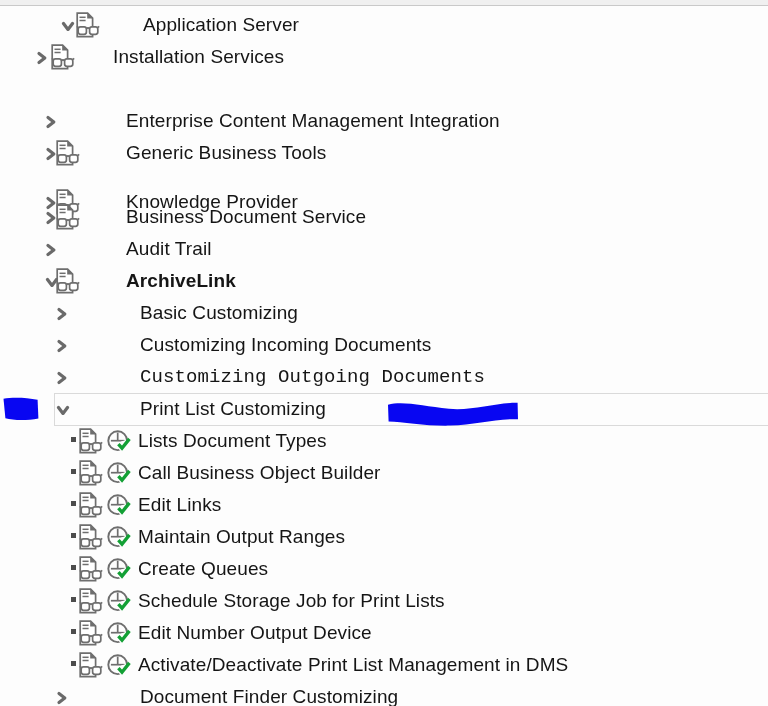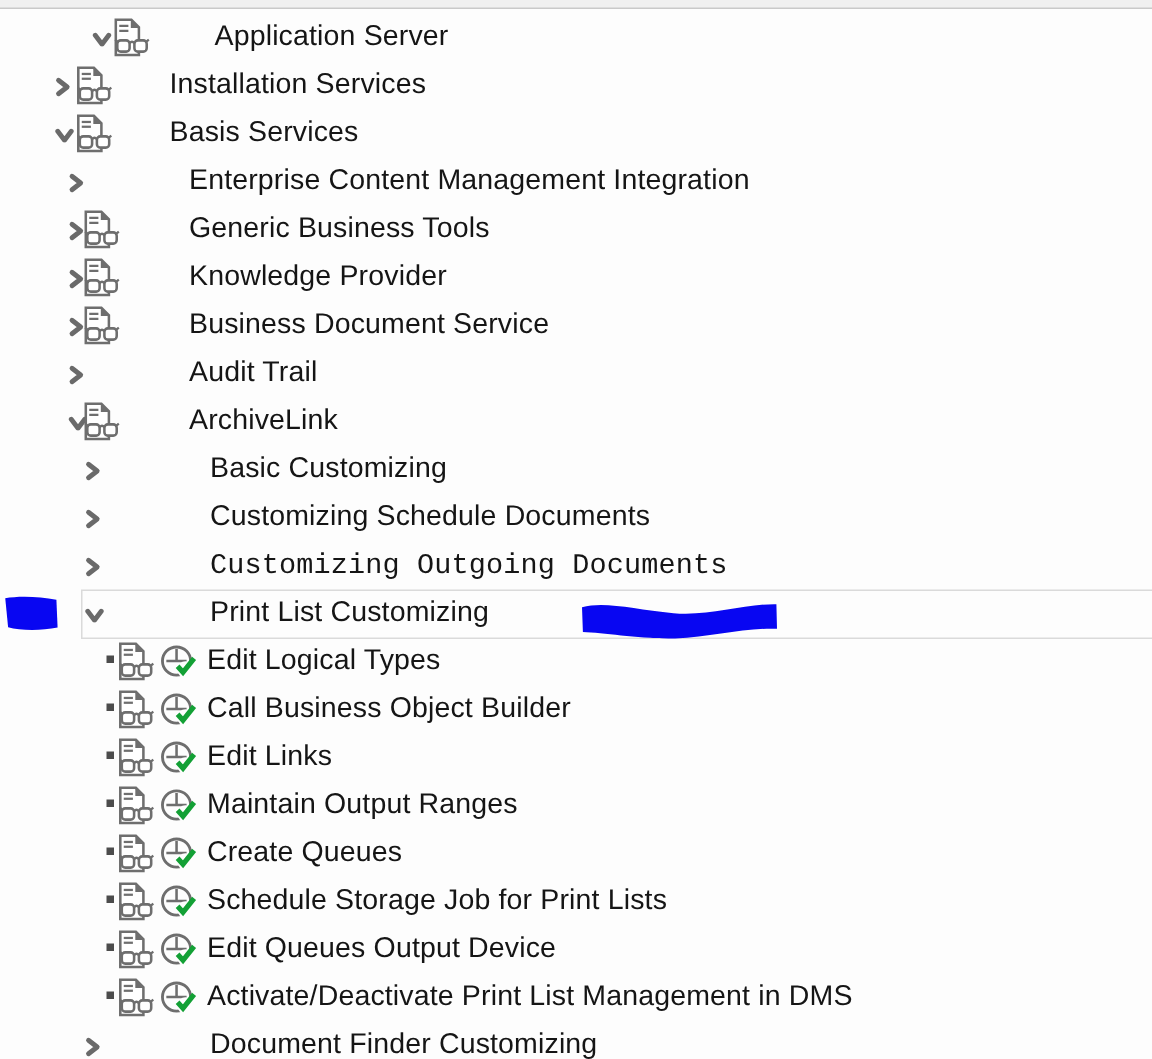--- a/index.html
+++ b/index.html
@@ -72,126 +72,105 @@
     <line x1="4.5" y1="8.5" x2="10.6" y2="8.5" stroke="#6e6e6e" stroke-width="1.5"></line>
     <path d="M3.6,15.9 L1.8,14.4" stroke="#6e6e6e" stroke-width="1.5"></path>
     <path d="M22.4,15.9 L24.2,14.4" stroke="#6e6e6e" stroke-width="1.5"></path>
     <rect x="3.2" y="14.9" width="8.2" height="7.5" rx="2.3" fill="#fff" stroke="#6e6e6e" stroke-width="1.7"></rect>
     <rect x="14.6" y="14.9" width="8.2" height="7.5" rx="2.3" fill="#fff" stroke="#6e6e6e" stroke-width="1.7"></rect>
     <path d="M11.4,16.8 Q13,14.9 14.6,16.8" fill="none" stroke="#6e6e6e" stroke-width="1.6"></path>
         </svg>
       </span>
       <span class="label" style="left:113px">Installation Services</span>
     </div>
-    <div class="row" style="top: 73px;">
-      <span style="position:absolute;left:36px;top:0">
+    <div class="row" style="top: 105px;">
+      <span style="position:absolute;left:45px;top:0">
+        <svg class="chev " width="12" height="14" viewBox="0 0 12 14">
+    <path d="M3,2.5 L8.8,7 L3,11.5" fill="none" stroke="#6a6a6a" stroke-width="3.2" stroke-linecap="round" stroke-linejoin="round"></path>
+        </svg>
+      </span>
+      <span class="label" style="left:126px">Enterprise Content Management Integration</span>
+    </div>
+    <div class="row" style="top: 137px; text-decoration: underline;">
+      <span style="position:absolute;left:45px;top:0">
+        <svg class="chev " width="12" height="14" viewBox="0 0 12 14">
+    <path d="M3,2.5 L8.8,7 L3,11.5" fill="none" stroke="#6a6a6a" stroke-width="3.2" stroke-linecap="round" stroke-linejoin="round"></path>
+        </svg>
+      </span>
+      <span style="position:absolute;left:55px;top:0">
+        <svg class="nodeicon" width="26" height="26" viewBox="0 0 26 26">
+    <path d="M2.2,1.2 H12.6 L17.6,6.2 V24.6 H2.2 Z" fill="#fff" stroke="#6e6e6e" stroke-width="1.7"></path>
+    <path d="M12.2,0.8 L18,6.6 H12.2 Z" fill="#6e6e6e"></path>
+    <line x1="4.5" y1="5.3" x2="10.6" y2="5.3" stroke="#6e6e6e" stroke-width="1.5"></line>
+    <line x1="4.5" y1="8.5" x2="10.6" y2="8.5" stroke="#6e6e6e" stroke-width="1.5"></line>
+    <path d="M3.6,15.9 L1.8,14.4" stroke="#6e6e6e" stroke-width="1.5"></path>
+    <path d="M22.4,15.9 L24.2,14.4" stroke="#6e6e6e" stroke-width="1.5"></path>
+    <rect x="3.2" y="14.9" width="8.2" height="7.5" rx="2.3" fill="#fff" stroke="#6e6e6e" stroke-width="1.7"></rect>
+    <rect x="14.6" y="14.9" width="8.2" height="7.5" rx="2.3" fill="#fff" stroke="#6e6e6e" stroke-width="1.7"></rect>
+    <path d="M11.4,16.8 Q13,14.9 14.6,16.8" fill="none" stroke="#6e6e6e" stroke-width="1.6"></path>
+        </svg>
+      </span>
+      <span class="label" style="left:126px">Generic Business Tools</span>
+    </div>
+    <div class="row" style="top: 186px;">
+      <span style="position:absolute;left:45px;top:0">
+        <svg class="chev " width="12" height="14" viewBox="0 0 12 14">
+    <path d="M3,2.5 L8.8,7 L3,11.5" fill="none" stroke="#6a6a6a" stroke-width="3.2" stroke-linecap="round" stroke-linejoin="round"></path>
+        </svg>
+      </span>
+      <span style="position:absolute;left:55px;top:0">
+        <svg class="nodeicon" width="26" height="26" viewBox="0 0 26 26">
+    <path d="M2.2,1.2 H12.6 L17.6,6.2 V24.6 H2.2 Z" fill="#fff" stroke="#6e6e6e" stroke-width="1.7"></path>
+    <path d="M12.2,0.8 L18,6.6 H12.2 Z" fill="#6e6e6e"></path>
+    <line x1="4.5" y1="5.3" x2="10.6" y2="5.3" stroke="#6e6e6e" stroke-width="1.5"></line>
+    <line x1="4.5" y1="8.5" x2="10.6" y2="8.5" stroke="#6e6e6e" stroke-width="1.5"></line>
+    <path d="M3.6,15.9 L1.8,14.4" stroke="#6e6e6e" stroke-width="1.5"></path>
+    <path d="M22.4,15.9 L24.2,14.4" stroke="#6e6e6e" stroke-width="1.5"></path>
+    <rect x="3.2" y="14.9" width="8.2" height="7.5" rx="2.3" fill="#fff" stroke="#6e6e6e" stroke-width="1.7"></rect>
+    <rect x="14.6" y="14.9" width="8.2" height="7.5" rx="2.3" fill="#fff" stroke="#6e6e6e" stroke-width="1.7"></rect>
+    <path d="M11.4,16.8 Q13,14.9 14.6,16.8" fill="none" stroke="#6e6e6e" stroke-width="1.6"></path>
+        </svg>
+      </span>
+      <span class="label" style="left:126px">Knowledge Provider</span>
+    </div>
+    <div class="row" style="top: 201px;">
+      <span style="position:absolute;left:45px;top:0">
+        <svg class="chev " width="12" height="14" viewBox="0 0 12 14">
+    <path d="M3,2.5 L8.8,7 L3,11.5" fill="none" stroke="#6a6a6a" stroke-width="3.2" stroke-linecap="round" stroke-linejoin="round"></path>
+        </svg>
+      </span>
+      <span style="position:absolute;left:55px;top:0">
+        <svg class="nodeicon" width="26" height="26" viewBox="0 0 26 26">
+    <path d="M2.2,1.2 H12.6 L17.6,6.2 V24.6 H2.2 Z" fill="#fff" stroke="#6e6e6e" stroke-width="1.7"></path>
+    <path d="M12.2,0.8 L18,6.6 H12.2 Z" fill="#6e6e6e"></path>
+    <line x1="4.5" y1="5.3" x2="10.6" y2="5.3" stroke="#6e6e6e" stroke-width="1.5"></line>
+    <line x1="4.5" y1="8.5" x2="10.6" y2="8.5" stroke="#6e6e6e" stroke-width="1.5"></line>
+    <path d="M3.6,15.9 L1.8,14.4" stroke="#6e6e6e" stroke-width="1.5"></path>
+    <path d="M22.4,15.9 L24.2,14.4" stroke="#6e6e6e" stroke-width="1.5"></path>
+    <rect x="3.2" y="14.9" width="8.2" height="7.5" rx="2.3" fill="#fff" stroke="#6e6e6e" stroke-width="1.7"></rect>
+    <rect x="14.6" y="14.9" width="8.2" height="7.5" rx="2.3" fill="#fff" stroke="#6e6e6e" stroke-width="1.7"></rect>
+    <path d="M11.4,16.8 Q13,14.9 14.6,16.8" fill="none" stroke="#6e6e6e" stroke-width="1.6"></path>
+        </svg>
+      </span>
+      <span class="label" style="left:126px">Business Document Service</span>
+    </div>
+    <div class="row" style="top: 233px;">
+      <span style="position:absolute;left:45px;top:0">
+        <svg class="chev " width="12" height="14" viewBox="0 0 12 14">
+    <path d="M3,2.5 L8.8,7 L3,11.5" fill="none" stroke="#6a6a6a" stroke-width="3.2" stroke-linecap="round" stroke-linejoin="round"></path>
+        </svg>
+      </span>
+      <span class="label" style="left:126px">Audit Trail</span>
+    </div>
+    <div class="row" style="top: 265px; font-weight: bold;">
+      <span style="position:absolute;left:45px;top:0">
         <svg class="chev down" width="14" height="10" viewBox="0 0 14 10">
     <path d="M2.5,2.5 L7,8.5 L11.5,2.5" fill="none" stroke="#6a6a6a" stroke-width="3.2" stroke-linecap="round" stroke-linejoin="round"></path>
         </svg>
       </span>
-      <span style="position:absolute;left:50px;top:0">
-        <svg class="nodeicon" width="26" height="26" viewBox="0 0 26 26">
-    <path d="M2.2,1.2 H12.6 L17.6,6.2 V24.6 H2.2 Z" fill="#fff" stroke="#6e6e6e" stroke-width="1.7"></path>
-    <path d="M12.2,0.8 L18,6.6 H12.2 Z" fill="#6e6e6e"></path>
-    <line x1="4.5" y1="5.3" x2="10.6" y2="5.3" stroke="#6e6e6e" stroke-width="1.5"></line>
-    <line x1="4.5" y1="8.5" x2="10.6" y2="8.5" stroke="#6e6e6e" stroke-width="1.5"></line>
-    <path d="M3.6,15.9 L1.8,14.4" stroke="#6e6e6e" stroke-width="1.5"></path>
-    <path d="M22.4,15.9 L24.2,14.4" stroke="#6e6e6e" stroke-width="1.5"></path>
-    <rect x="3.2" y="14.9" width="8.2" height="7.5" rx="2.3" fill="#fff" stroke="#6e6e6e" stroke-width="1.7"></rect>
-    <rect x="14.6" y="14.9" width="8.2" height="7.5" rx="2.3" fill="#fff" stroke="#6e6e6e" stroke-width="1.7"></rect>
-    <path d="M11.4,16.8 Q13,14.9 14.6,16.8" fill="none" stroke="#6e6e6e" stroke-width="1.6"></path>
-        </svg>
-      </span>
-      <span class="label" style="left:113px">Basis Services</span>
-    </div>
-    <div class="row" style="top: 105px;">
-      <span style="position:absolute;left:45px;top:0">
-        <svg class="chev " width="12" height="14" viewBox="0 0 12 14">
-    <path d="M3,2.5 L8.8,7 L3,11.5" fill="none" stroke="#6a6a6a" stroke-width="3.2" stroke-linecap="round" stroke-linejoin="round"></path>
-        </svg>
-      </span>
-      <span class="label" style="left:126px">Enterprise Content Management Integration</span>
-    </div>
-    <div class="row" style="top: 137px; text-decoration: underline;">
-      <span style="position:absolute;left:45px;top:0">
-        <svg class="chev " width="12" height="14" viewBox="0 0 12 14">
-    <path d="M3,2.5 L8.8,7 L3,11.5" fill="none" stroke="#6a6a6a" stroke-width="3.2" stroke-linecap="round" stroke-linejoin="round"></path>
-        </svg>
-      </span>
-      <span style="position:absolute;left:55px;top:0">
-        <svg class="nodeicon" width="26" height="26" viewBox="0 0 26 26">
-    <path d="M2.2,1.2 H12.6 L17.6,6.2 V24.6 H2.2 Z" fill="#fff" stroke="#6e6e6e" stroke-width="1.7"></path>
-    <path d="M12.2,0.8 L18,6.6 H12.2 Z" fill="#6e6e6e"></path>
-    <line x1="4.5" y1="5.3" x2="10.6" y2="5.3" stroke="#6e6e6e" stroke-width="1.5"></line>
-    <line x1="4.5" y1="8.5" x2="10.6" y2="8.5" stroke="#6e6e6e" stroke-width="1.5"></line>
-    <path d="M3.6,15.9 L1.8,14.4" stroke="#6e6e6e" stroke-width="1.5"></path>
-    <path d="M22.4,15.9 L24.2,14.4" stroke="#6e6e6e" stroke-width="1.5"></path>
-    <rect x="3.2" y="14.9" width="8.2" height="7.5" rx="2.3" fill="#fff" stroke="#6e6e6e" stroke-width="1.7"></rect>
-    <rect x="14.6" y="14.9" width="8.2" height="7.5" rx="2.3" fill="#fff" stroke="#6e6e6e" stroke-width="1.7"></rect>
-    <path d="M11.4,16.8 Q13,14.9 14.6,16.8" fill="none" stroke="#6e6e6e" stroke-width="1.6"></path>
-        </svg>
-      </span>
-      <span class="label" style="left:126px">Generic Business Tools</span>
-    </div>
-    <div class="row" style="top: 169px;">
-      <span style="position:absolute;left:45px;top:0">
-        <svg class="chev " width="12" height="14" viewBox="0 0 12 14">
-    <path d="M3,2.5 L8.8,7 L3,11.5" fill="none" stroke="#6a6a6a" stroke-width="3.2" stroke-linecap="round" stroke-linejoin="round"></path>
-        </svg>
-      </span>
-      <span style="position:absolute;left:55px;top:0">
-        <svg class="nodeicon" width="26" height="26" viewBox="0 0 26 26">
-    <path d="M2.2,1.2 H12.6 L17.6,6.2 V24.6 H2.2 Z" fill="#fff" stroke="#6e6e6e" stroke-width="1.7"></path>
-    <path d="M12.2,0.8 L18,6.6 H12.2 Z" fill="#6e6e6e"></path>
-    <line x1="4.5" y1="5.3" x2="10.6" y2="5.3" stroke="#6e6e6e" stroke-width="1.5"></line>
-    <line x1="4.5" y1="8.5" x2="10.6" y2="8.5" stroke="#6e6e6e" stroke-width="1.5"></line>
-    <path d="M3.6,15.9 L1.8,14.4" stroke="#6e6e6e" stroke-width="1.5"></path>
-    <path d="M22.4,15.9 L24.2,14.4" stroke="#6e6e6e" stroke-width="1.5"></path>
-    <rect x="3.2" y="14.9" width="8.2" height="7.5" rx="2.3" fill="#fff" stroke="#6e6e6e" stroke-width="1.7"></rect>
-    <rect x="14.6" y="14.9" width="8.2" height="7.5" rx="2.3" fill="#fff" stroke="#6e6e6e" stroke-width="1.7"></rect>
-    <path d="M11.4,16.8 Q13,14.9 14.6,16.8" fill="none" stroke="#6e6e6e" stroke-width="1.6"></path>
-        </svg>
-      </span>
-      <span class="label" style="left:126px">Knowledge Provider</span>
-    </div>
-    <div class="row" style="top: 201px;">
-      <span style="position:absolute;left:45px;top:0">
-        <svg class="chev " width="12" height="14" viewBox="0 0 12 14">
-    <path d="M3,2.5 L8.8,7 L3,11.5" fill="none" stroke="#6a6a6a" stroke-width="3.2" stroke-linecap="round" stroke-linejoin="round"></path>
-        </svg>
-      </span>
-      <span style="position:absolute;left:55px;top:0">
-        <svg class="nodeicon" width="26" height="26" viewBox="0 0 26 26">
-    <path d="M2.2,1.2 H12.6 L17.6,6.2 V24.6 H2.2 Z" fill="#fff" stroke="#6e6e6e" stroke-width="1.7"></path>
-    <path d="M12.2,0.8 L18,6.6 H12.2 Z" fill="#6e6e6e"></path>
-    <line x1="4.5" y1="5.3" x2="10.6" y2="5.3" stroke="#6e6e6e" stroke-width="1.5"></line>
-    <line x1="4.5" y1="8.5" x2="10.6" y2="8.5" stroke="#6e6e6e" stroke-width="1.5"></line>
-    <path d="M3.6,15.9 L1.8,14.4" stroke="#6e6e6e" stroke-width="1.5"></path>
-    <path d="M22.4,15.9 L24.2,14.4" stroke="#6e6e6e" stroke-width="1.5"></path>
-    <rect x="3.2" y="14.9" width="8.2" height="7.5" rx="2.3" fill="#fff" stroke="#6e6e6e" stroke-width="1.7"></rect>
-    <rect x="14.6" y="14.9" width="8.2" height="7.5" rx="2.3" fill="#fff" stroke="#6e6e6e" stroke-width="1.7"></rect>
-    <path d="M11.4,16.8 Q13,14.9 14.6,16.8" fill="none" stroke="#6e6e6e" stroke-width="1.6"></path>
-        </svg>
-      </span>
-      <span class="label" style="left:126px">Business Document Service</span>
-    </div>
-    <div class="row" style="top: 233px;">
-      <span style="position:absolute;left:45px;top:0">
-        <svg class="chev " width="12" height="14" viewBox="0 0 12 14">
-    <path d="M3,2.5 L8.8,7 L3,11.5" fill="none" stroke="#6a6a6a" stroke-width="3.2" stroke-linecap="round" stroke-linejoin="round"></path>
-        </svg>
-      </span>
-      <span class="label" style="left:126px">Audit Trail</span>
-    </div>
-    <div class="row" style="top: 265px;">
-      <span style="position:absolute;left:45px;top:0">
-        <svg class="chev down" width="14" height="10" viewBox="0 0 14 10">
-    <path d="M2.5,2.5 L7,8.5 L11.5,2.5" fill="none" stroke="#6a6a6a" stroke-width="3.2" stroke-linecap="round" stroke-linejoin="round"></path>
-        </svg>
-      </span>
       <span style="position:absolute;left:55px;top:0">
         <svg class="nodeicon" width="26" height="26" viewBox="0 0 26 26">
     <path d="M2.2,1.2 H12.6 L17.6,6.2 V24.6 H2.2 Z" fill="#fff" stroke="#6e6e6e" stroke-width="1.7"></path>
     <path d="M12.2,0.8 L18,6.6 H12.2 Z" fill="#6e6e6e"></path>
     <line x1="4.5" y1="5.3" x2="10.6" y2="5.3" stroke="#6e6e6e" stroke-width="1.5"></line>
     <line x1="4.5" y1="8.5" x2="10.6" y2="8.5" stroke="#6e6e6e" stroke-width="1.5"></line>
     <path d="M3.6,15.9 L1.8,14.4" stroke="#6e6e6e" stroke-width="1.5"></path>
     <path d="M22.4,15.9 L24.2,14.4" stroke="#6e6e6e" stroke-width="1.5"></path>
     <rect x="3.2" y="14.9" width="8.2" height="7.5" rx="2.3" fill="#fff" stroke="#6e6e6e" stroke-width="1.7"></rect>
     <rect x="14.6" y="14.9" width="8.2" height="7.5" rx="2.3" fill="#fff" stroke="#6e6e6e" stroke-width="1.7"></rect>
@@ -207,21 +186,21 @@
         </svg>
       </span>
       <span class="label" style="left:140px">Basic Customizing</span>
     </div>
     <div class="row" style="top: 329px;">
       <span style="position:absolute;left:56px;top:0">
         <svg class="chev " width="12" height="14" viewBox="0 0 12 14">
     <path d="M3,2.5 L8.8,7 L3,11.5" fill="none" stroke="#6a6a6a" stroke-width="3.2" stroke-linecap="round" stroke-linejoin="round"></path>
         </svg>
       </span>
-      <span class="label" style="left:140px">Customizing Schedule Documents</span>
+      <span class="label" style="left:140px">Customizing Incoming Documents</span>
     </div>
     <div class="row" style="top: 361px; font-family: Liberation Mono, monospace;">
       <span style="position:absolute;left:56px;top:0">
         <svg class="chev " width="12" height="14" viewBox="0 0 12 14">
     <path d="M3,2.5 L8.8,7 L3,11.5" fill="none" stroke="#6a6a6a" stroke-width="3.2" stroke-linecap="round" stroke-linejoin="round"></path>
         </svg>
       </span>
       <span class="label" style="left:140px">Customizing Outgoing Documents</span>
     </div>
     <div class="row" style="top: 393px;">
@@ -249,21 +228,21 @@
       </span>
       <span style="position:absolute;left:106px;top:0">
         <svg class="execicon" width="27" height="27" viewBox="0 0 27 27">
     <circle cx="11.7" cy="12.7" r="9.4" fill="none" stroke="#6e6e6e" stroke-width="1.9"></circle>
     <line x1="11.7" y1="4.6" x2="11.7" y2="12.7" stroke="#6e6e6e" stroke-width="1.7"></line>
     <line x1="4.9" y1="12.7" x2="18.4" y2="12.7" stroke="#6e6e6e" stroke-width="1.7"></line>
     <circle cx="17.8" cy="18.4" r="5.6" fill="#fdfdfd"></circle>
     <path d="M12.4,16.2 L16,20.2 L23.4,10.9" fill="none" stroke="#13a035" stroke-width="3.4"></path>
         </svg>
       </span>
-      <span class="label" style="left:138px">Edit Logical Types</span>
+      <span class="label" style="left:138px">Lists Document Types</span>
     </div>
     <div class="row" style="top: 457px;">
       <span class="bullet" style="left:71px;background:#4c4c4c"></span>
       <span style="position:absolute;left:78px;top:0">
         <svg class="nodeicon" width="26" height="26" viewBox="0 0 26 26">
     <path d="M2.2,1.2 H12.6 L17.6,6.2 V24.6 H2.2 Z" fill="#fff" stroke="#6e6e6e" stroke-width="1.7"></path>
     <path d="M12.2,0.8 L18,6.6 H12.2 Z" fill="#6e6e6e"></path>
     <line x1="4.5" y1="5.3" x2="10.6" y2="5.3" stroke="#6e6e6e" stroke-width="1.5"></line>
     <line x1="4.5" y1="8.5" x2="10.6" y2="8.5" stroke="#6e6e6e" stroke-width="1.5"></line>
     <path d="M3.6,15.9 L1.8,14.4" stroke="#6e6e6e" stroke-width="1.5"></path>
@@ -405,21 +384,21 @@
       </span>
       <span style="position:absolute;left:106px;top:0">
         <svg class="execicon" width="27" height="27" viewBox="0 0 27 27">
     <circle cx="11.7" cy="12.7" r="9.4" fill="none" stroke="#6e6e6e" stroke-width="1.9"></circle>
     <line x1="11.7" y1="4.6" x2="11.7" y2="12.7" stroke="#6e6e6e" stroke-width="1.7"></line>
     <line x1="4.9" y1="12.7" x2="18.4" y2="12.7" stroke="#6e6e6e" stroke-width="1.7"></line>
     <circle cx="17.8" cy="18.4" r="5.6" fill="#fdfdfd"></circle>
     <path d="M12.4,16.2 L16,20.2 L23.4,10.9" fill="none" stroke="#13a035" stroke-width="3.4"></path>
         </svg>
       </span>
-      <span class="label" style="left:138px">Edit Queues Output Device</span>
+      <span class="label" style="left:138px">Edit Number Output Device</span>
     </div>
     <div class="row" style="top: 649px;">
       <span class="bullet" style="left:71px;background:#4c4c4c"></span>
       <span style="position:absolute;left:78px;top:0">
         <svg class="nodeicon" width="26" height="26" viewBox="0 0 26 26">
     <path d="M2.2,1.2 H12.6 L17.6,6.2 V24.6 H2.2 Z" fill="#fff" stroke="#6e6e6e" stroke-width="1.7"></path>
     <path d="M12.2,0.8 L18,6.6 H12.2 Z" fill="#6e6e6e"></path>
     <line x1="4.5" y1="5.3" x2="10.6" y2="5.3" stroke="#6e6e6e" stroke-width="1.5"></line>
     <line x1="4.5" y1="8.5" x2="10.6" y2="8.5" stroke="#6e6e6e" stroke-width="1.5"></line>
     <path d="M3.6,15.9 L1.8,14.4" stroke="#6e6e6e" stroke-width="1.5"></path>

